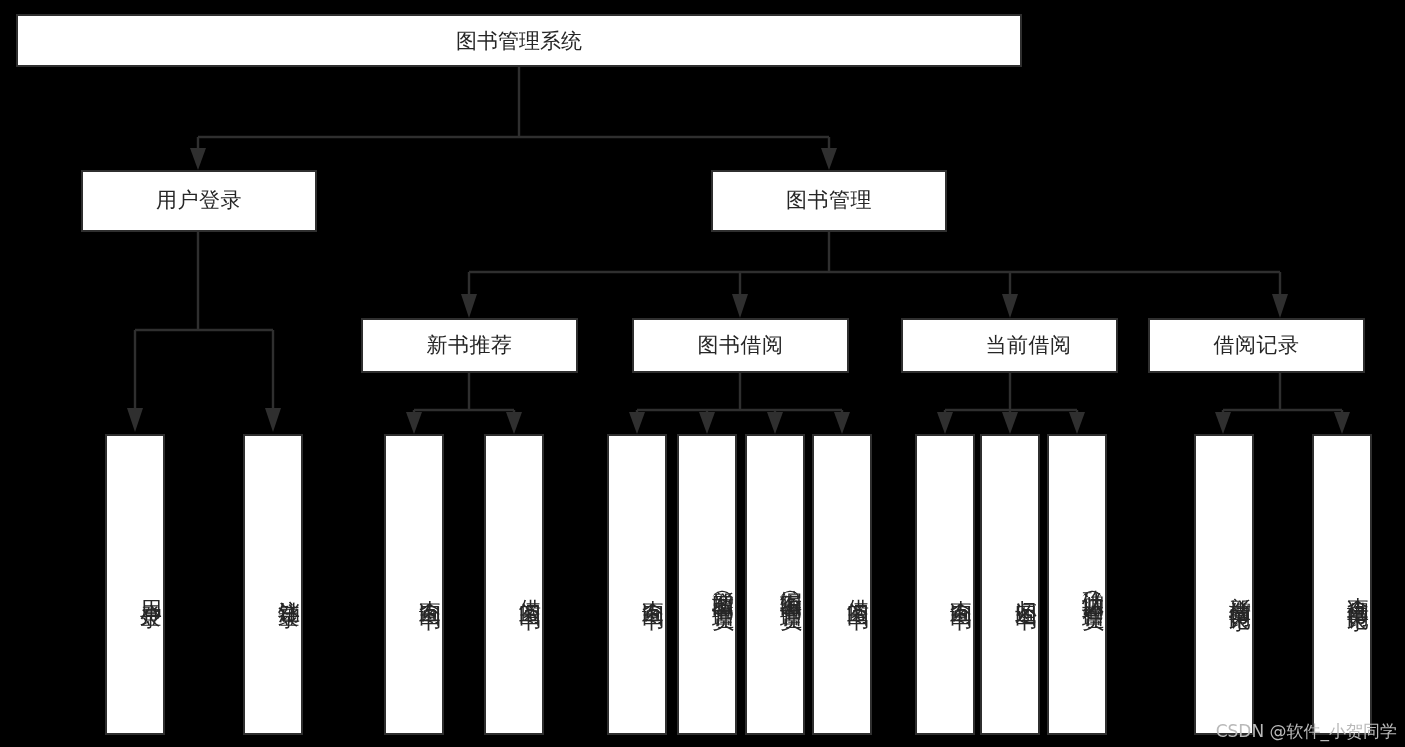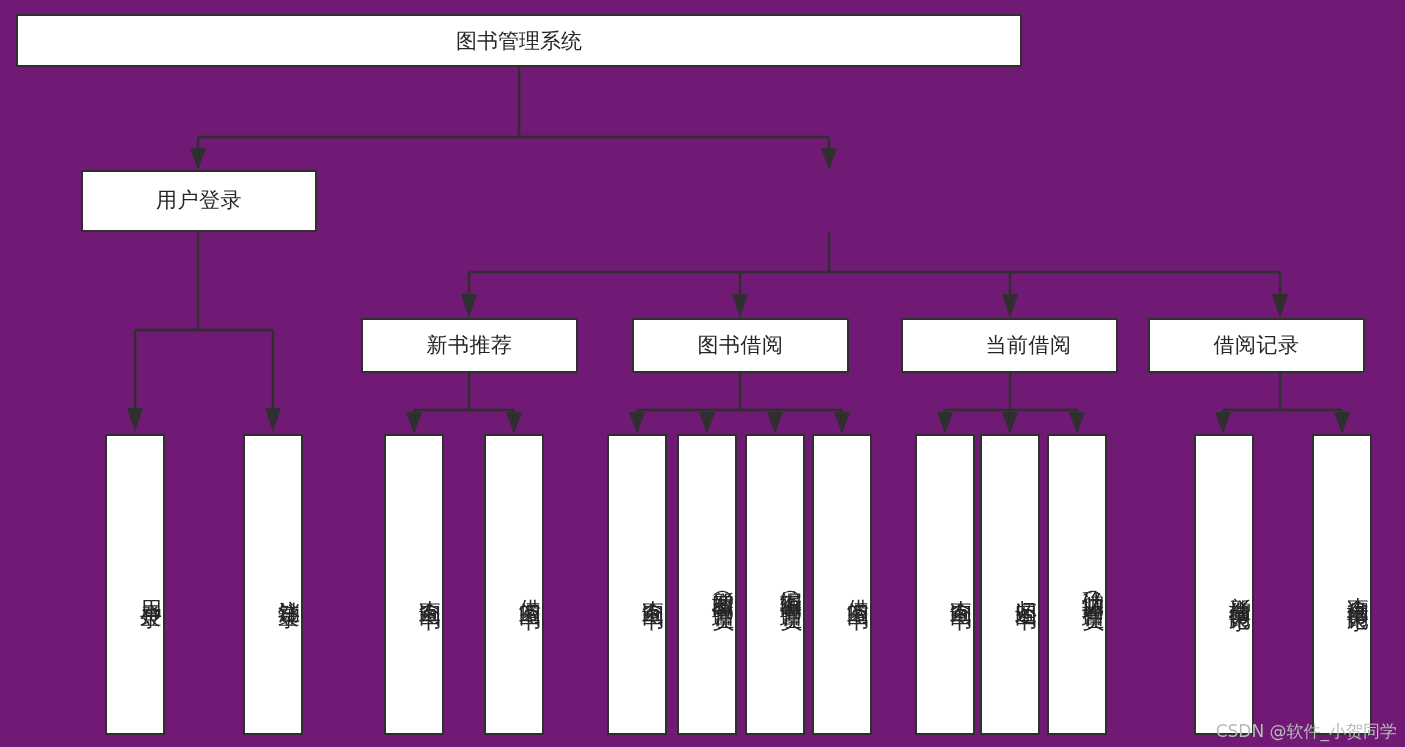--- a/index.html
+++ b/index.html
@@ -4,21 +4,21 @@
 <style>
   html, body {
     margin: 0;
     padding: 0;
     background: #ffffff;
   }
   #canvas {
     position: relative;
     width: 1405px;
     height: 747px;
-    background: #701a75;
+    background: #000000;
     font-family: "DejaVu Sans", "Liberation Sans", sans-serif;
     overflow: hidden;
   }
   .node {
     position: absolute;
     box-sizing: border-box;
     border: 2px solid #2f2f2f;
     background: #ffffff;
     display: flex;
     align-items: center;
@@ -143,20 +143,23 @@
     <polygon class="arrowhead" points="1342,434 1334,412 1350,412"></polygon>
   </svg>
 
   <div class="node node-root" style="left:16px; top:14px; width:1006px; height:53px;">
     <span>图书管理系统</span>
   </div>
 
   <div class="node node-h" style="left:81px; top:170px; width:236px; height:62px;">
     <span>用户登录</span>
   </div>
+  <div class="node node-h" style="left:711px; top:170px; width:236px; height:62px;">
+    <span>图书管理</span>
+  </div>
 
   <div class="node node-h" style="left:632px; top:318px; width:217px; height:55px;">
     <span>图书借阅</span>
   </div>
   <div class="node node-h" style="left:361px; top:318px; width:217px; height:55px;">
     <span>新书推荐</span>
   </div>
   <div class="node node-h" style="left:901px; top:318px; width:217px; height:55px;padding-left:38px;">
     <span>当前借阅</span>
   </div>

